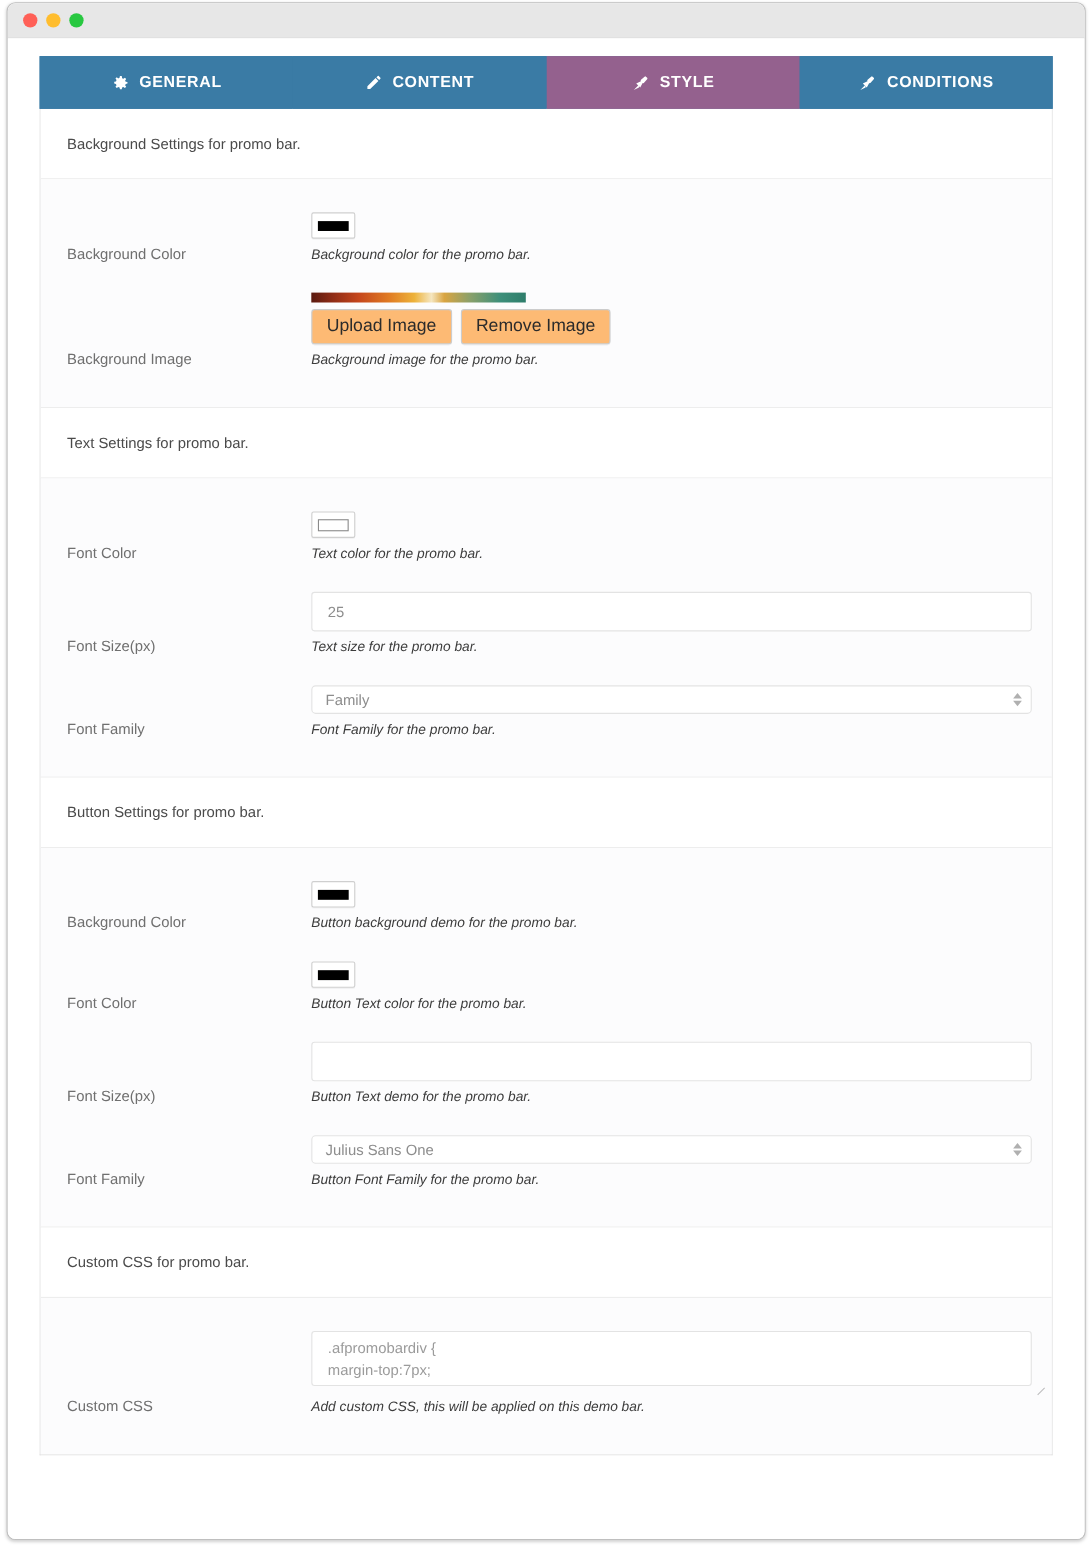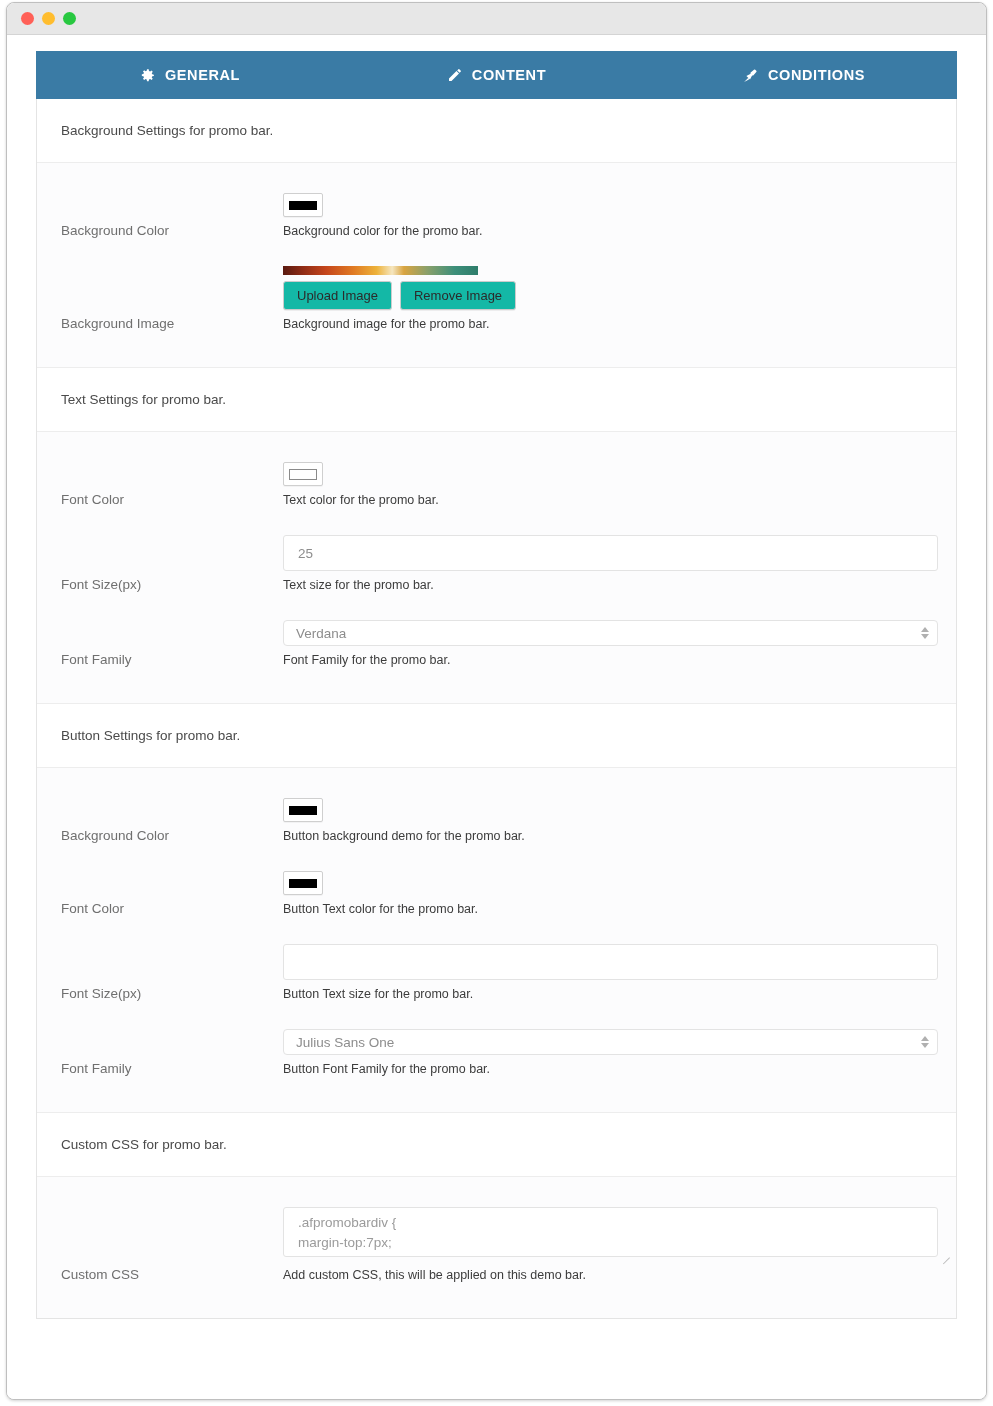--- a/index.html
+++ b/index.html
@@ -98,20 +98,21 @@
     flex: 0 0 222px;
     font-size: 13.5px;
     color: #6f6f6f;
     padding-top: 8px;
   }
   .field-label.mid { padding-top: 16px; }
   .field-control { flex: 1 1 auto; min-width: 0; }
 
   .hint {
     font-size: 12.5px;
+    font-style: italic;
     color: #3c3c3c;
     margin-top: 7px;
   }
 
   
   .color-swatch {
     width: 40px; height: 24px;
     background: #ffffff;
     border: 1px solid #cfcfcf;
     border-radius: 2px;
@@ -128,25 +129,25 @@
   .img-preview {
     width: 195px; height: 9px;
     background: linear-gradient(90deg,
        #5a1a10 0%, #8f2c16 10%, #c5461c 22%, #e07a23 36%,
        #edb23a 48%, #f5e6c0 56%, #d9a441 62%, #8aa06a 74%,
        #3d8f7a 88%, #2e7d6b 100%);
     margin-bottom: 6px;
   }
   .btn-row { display: flex; gap: 8px; }
   .wp-btn {
-    background: #14b8a6;
+    background: #fdba74;
     border: 1px solid #cccccc;
     border-radius: 3px;
     color: #2b2b2b;
-    font-size: 13px;
+    font-size: 16px;
     padding: 6px 13px;
     cursor: pointer;
     font-family: "Liberation Sans", sans-serif;
     box-shadow: 0 1px 0 rgba(0,0,0,0.06);
   }
 
   
   .text-input {
     width: 655px;
     height: 36px;
@@ -253,20 +254,29 @@
 
       <div class="tab">
         <span class="ticon">
           <svg width="16" height="16" viewBox="0 0 24 24" fill="#ffffff">
             <path d="M3 17.2V21h3.8L18 9.8 14.2 6 3 17.2zM20.7 6.9c.4-.4.4-1 0-1.4l-2.2-2.2a1 1 0 0 0-1.4 0l-1.8 1.8L19.1 8.7l1.6-1.8z"></path>
           </svg>
         </span>
         <span>CONTENT</span>
       </div>
 
+      <div class="tab active">
+        <span class="ticon">
+          <svg width="17" height="17" viewBox="0 0 24 24" fill="#ffffff">
+            <path d="M20.2 5.3 18.7 3.8a1.3 1.3 0 0 0-1.8 0l-4.6 4a1.3 1.3 0 0 0-.1 1.8l-6 3.1 5.1 5.1 3.1-6a1.3 1.3 0 0 0 1.8-.1l4-4.6a1.3 1.3 0 0 0 0-1.8z"></path>
+            <path d="M9.7 14.3 3 21l6.7-3.4z"></path>
+          </svg>
+        </span>
+        <span>STYLE</span>
+      </div>
 
       <div class="tab">
         <span class="ticon">
           <svg width="17" height="17" viewBox="0 0 24 24" fill="#ffffff">
             <path d="M20.2 5.3 18.7 3.8a1.3 1.3 0 0 0-1.8 0l-4.6 4a1.3 1.3 0 0 0-.1 1.8l-6 3.1 5.1 5.1 3.1-6a1.3 1.3 0 0 0 1.8-.1l4-4.6a1.3 1.3 0 0 0 0-1.8z"></path>
             <path d="M9.7 14.3 3 21l6.7-3.4z"></path>
           </svg>
         </span>
         <span>CONDITIONS</span>
       </div>
@@ -321,21 +331,21 @@
             <input class="text-input" type="text" value="25" style="">
             <div class="hint">Text size for the promo bar.</div>
           </div>
         </div>
 
         <div class="field">
           <div class="field-label mid">Font Family</div>
           <div class="field-control">
             <div class="select-wrap">
               <div class="select-box">
-                <span>Verdana</span>
+                <span>Family</span>
               </div>
               <span class="select-arrows">
                 <span class="arrow-up"></span>
                   <span class="arrow-dn"></span>
               </span>
             </div>
             <div class="hint">Font Family for the promo bar.</div>
           </div>
         </div>
 
@@ -361,21 +371,21 @@
               <span class="color-chip"></span>
             </div>
             <div class="hint">Button Text color for the promo bar.</div>
           </div>
         </div>
 
         <div class="field">
           <div class="field-label mid">Font Size(px)</div>
           <div class="field-control">
             <input class="text-input" type="text" value="" style="">
-            <div class="hint">Button Text size for the promo bar.</div>
+            <div class="hint">Button Text demo for the promo bar.</div>
           </div>
         </div>
 
         <div class="field">
           <div class="field-label mid">Font Family</div>
           <div class="field-control">
             <div class="select-wrap">
               <div class="select-box">
                 <span>Julius Sans One</span>
               </div>

